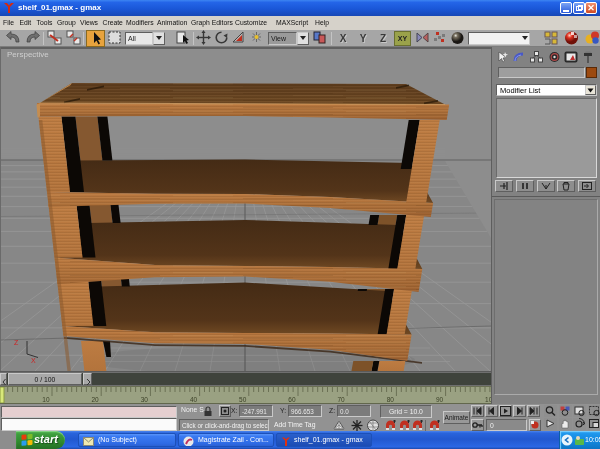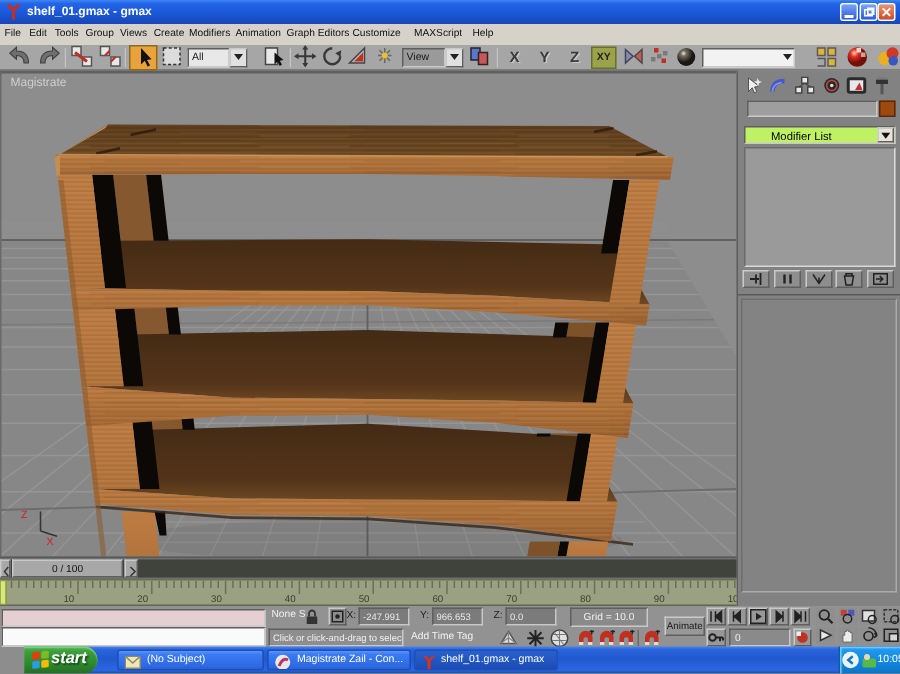--- a/index.html
+++ b/index.html
@@ -323,21 +323,21 @@
     <line x1="40.0" y1="56.0" x2="445.0" y2="57.5" stroke="#d8a060" stroke-width="1" opacity="0.75"></line>
     <g stroke="#333" stroke-width="1">
       <line x1="27" y1="294" x2="27" y2="307"></line>
       <line x1="27" y1="307" x2="38" y2="310.5"></line>
     </g>
     <text x="14" y="298" font-size="7" fill="#cc2222" font-family="Liberation Sans, sans-serif">Z</text>
     <text x="31" y="316" font-size="7" fill="#cc2222" font-family="Liberation Sans, sans-serif">X</text>
   </svg>
 <div class="abs" style="left:0;top:47px;width:491px;height:2px;background:#606060"></div>
 <div class="abs" style="left:0;top:47px;width:1px;height:324px;background:#6a6a6a"></div>
-<div class="abs" style="left:7px;top:50px;font-size:8px;color:#cfcfcf">Magistrate</div>
+<div class="abs" style="left:7px;top:50px;font-size:8px;color:#cfcfcf">Perspective</div>
 <div class="abs panel">
     <svg class="ico" style="left:4px;top:4px" width="13" height="12">
       <path d="M3 1 L3 10 L5.5 7.5 L7 11 L8.5 10 L7 7 L10 6.5 Z" fill="#f0f0f0" stroke="#333" stroke-width="0.5"></path>
       <path d="M9 1 L10 3 L12 3.5 L10 4.5 L9.5 7 L8.5 4.5 L6.5 3.5 L8.5 3 Z" fill="#e8e8e8"></path>
     </svg>
     <svg class="ico" style="left:21px;top:4px" width="13" height="12">
       <path d="M2 10 Q2 3 10 3" fill="none" stroke="#4858c8" stroke-width="3"></path>
       <path d="M2 10 Q2 5 8 4" fill="none" stroke="#8898e8" stroke-width="1"></path>
     </svg>
     <svg class="ico" style="left:38px;top:4px" width="13" height="12">
@@ -356,21 +356,21 @@
       <rect x="2.5" y="2.5" width="9" height="7" fill="#e8e8e8"></rect>
       <path d="M6 9 L9 4 L11 9 Z" fill="#c03030"></path>
     </svg>
     <svg class="ico" style="left:90px;top:4px" width="12" height="12">
       <rect x="5" y="2" width="2" height="10" fill="#555"></rect>
       <path d="M2 2 L10 2 L10 5 L2 5 Z" fill="#333"></path>
       <path d="M2 2 L4 0.5 L8 0.5 L10 2" fill="#777"></path>
     </svg>
     <div class="abs sunk" style="left:6px;top:20px;width:87px;height:11px;background:#9e9e9e"></div>
     <div class="abs" style="left:94px;top:20px;width:11px;height:11px;background:#9c4a10;border:1px solid #5a2a08"></div>
-    <div class="abs sunk" style="left:4px;top:37px;width:101px;height:12px;background:#bef264;font-size:7.5px;color:#000;padding-left:17px;line-height:11px">Modifier List</div>
+    <div class="abs sunk" style="left:4px;top:37px;width:101px;height:12px;background:#ffffff;font-size:7.5px;color:#000;padding-left:3px;line-height:11px">Modifier List</div>
     <div class="abs rais" style="left:93px;top:38px;width:11px;height:10px;background:#e8e4d8"></div>
     <svg class="ico" style="left:93px;top:38px" width="11" height="10">
       <path d="M2.5 3.5 L8.5 3.5 L5.5 7.5 Z" fill="#111"></path>
     </svg>
     <div class="abs" style="left:4px;top:51px;width:101px;height:80px;background:#9a9a9a;border-top:1px solid #6a6a6a;border-left:1px solid #6a6a6a;border-bottom:1px solid #d8d8d8;border-right:1px solid #d8d8d8"></div>
     <div class="abs rais" style="left:3px;top:133px;width:18px;height:12px;background:#8e8e8e"></div>
     <svg class="ico" style="left:6px;top:133px" width="12" height="12">
       <path d="M2 6 L8 6 M6 3 L6 9 M9 2 L9 10" stroke="#222" stroke-width="1.2" fill="none"></path>
     </svg>
     <div class="abs rais" style="left:24px;top:133px;width:18px;height:12px;background:#8e8e8e"></div>

